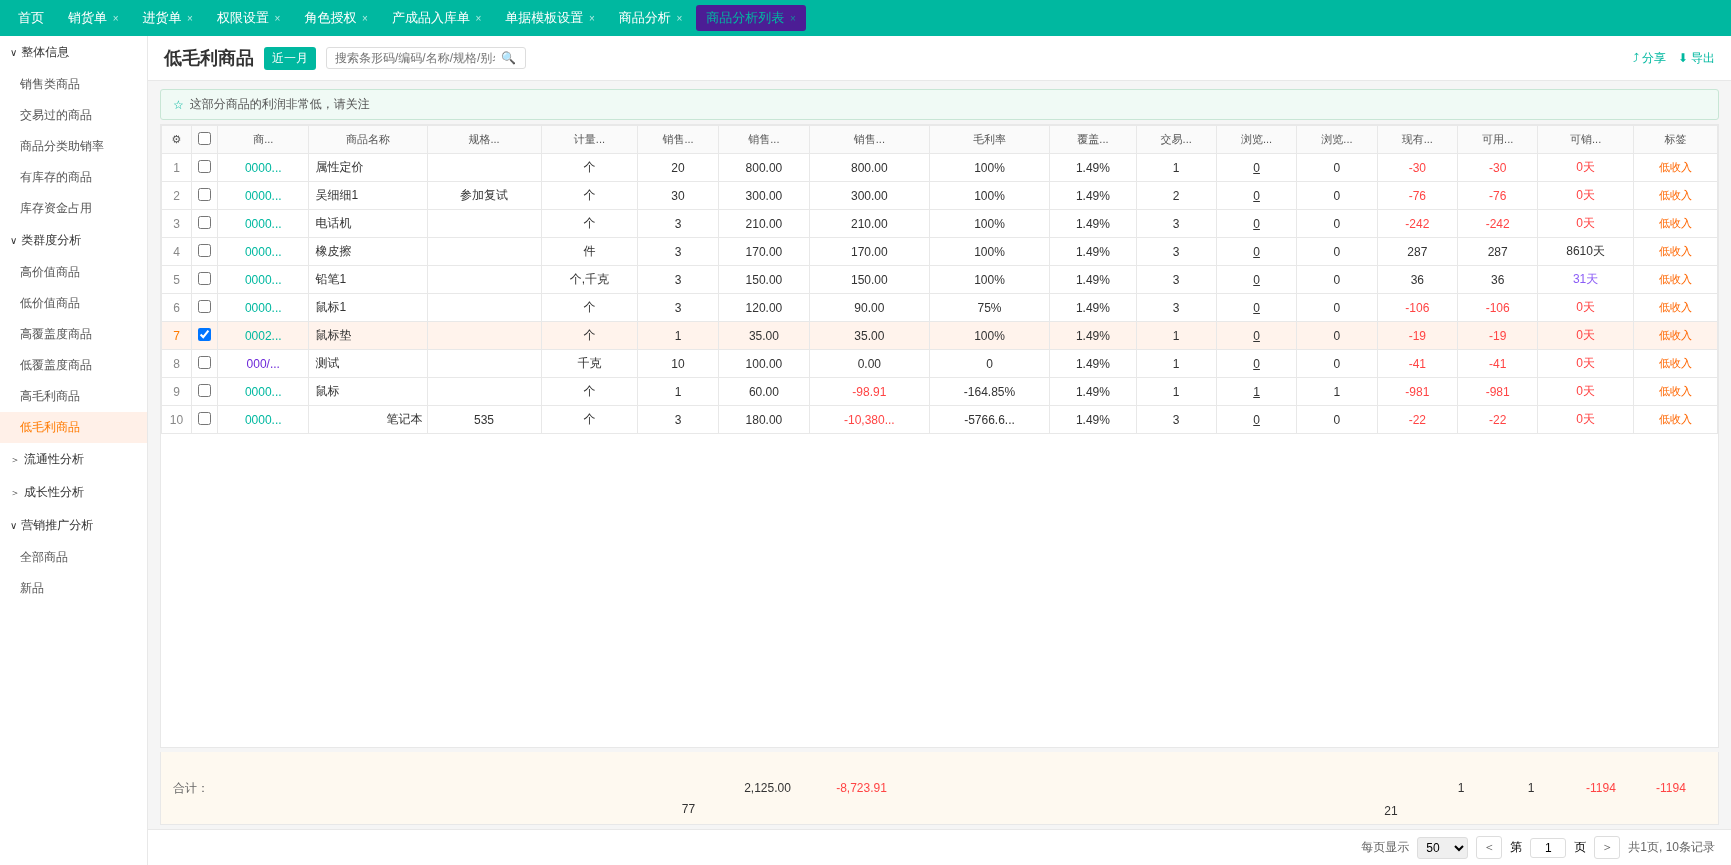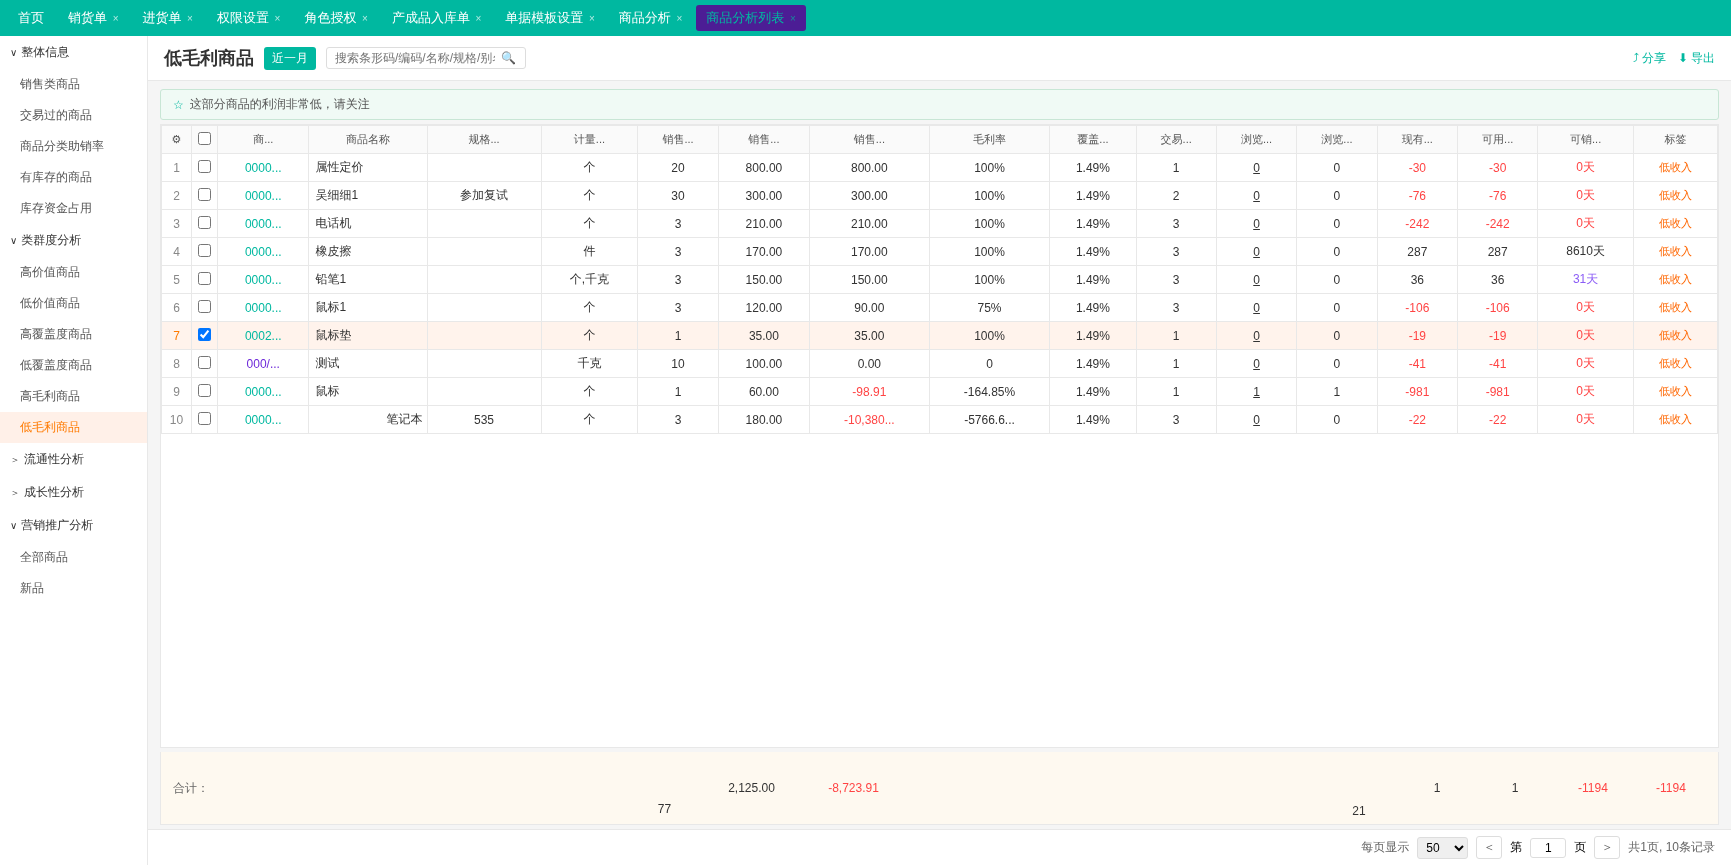--- a/index.html
+++ b/index.html
@@ -180,21 +180,20 @@
     .zero-underline { text-decoration: underline; color: #333; }
 
     
     .table-footer {
       background: #fef9f0;
       border: 1px solid #e8e8e8;
       border-top: none;
       padding: 6px 12px;
       display: flex;
       align-items: center;
-      gap: 8px;
       font-size: 12px;
       margin: 0 12px 4px;
     }
     .footer-label { color: #666; font-weight: 500; }
     .footer-val { color: #333; }
 
     
     .pagination-bar {
       display: flex;
       align-items: center;

